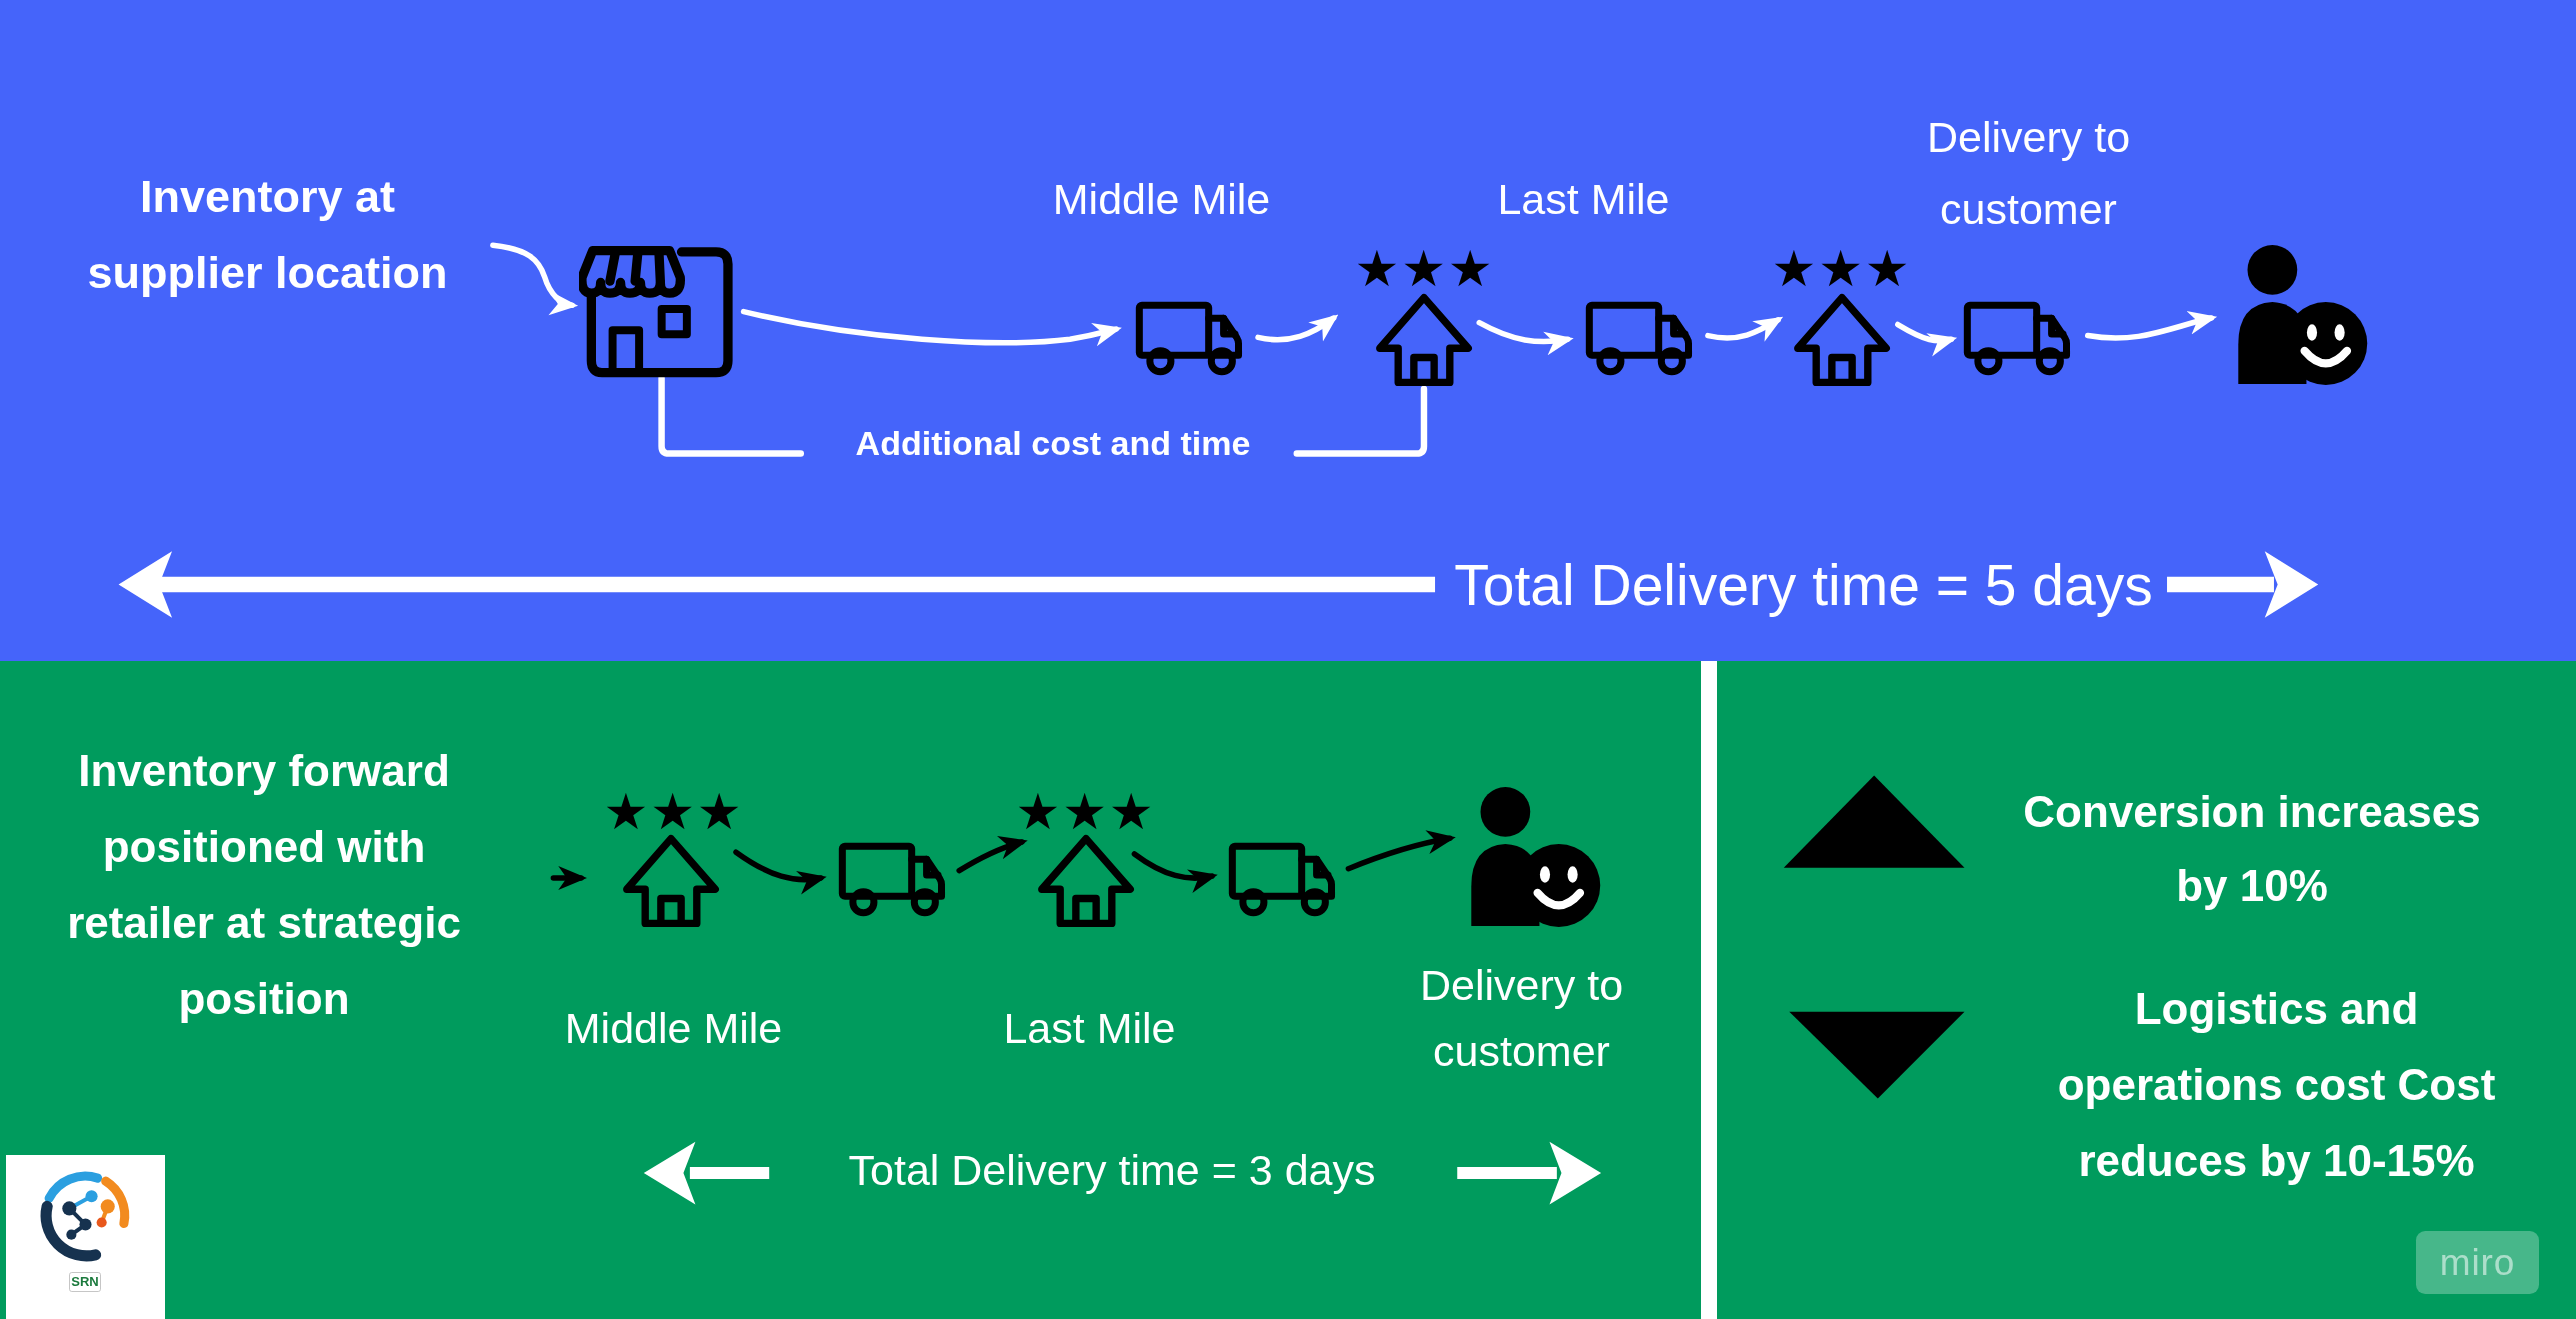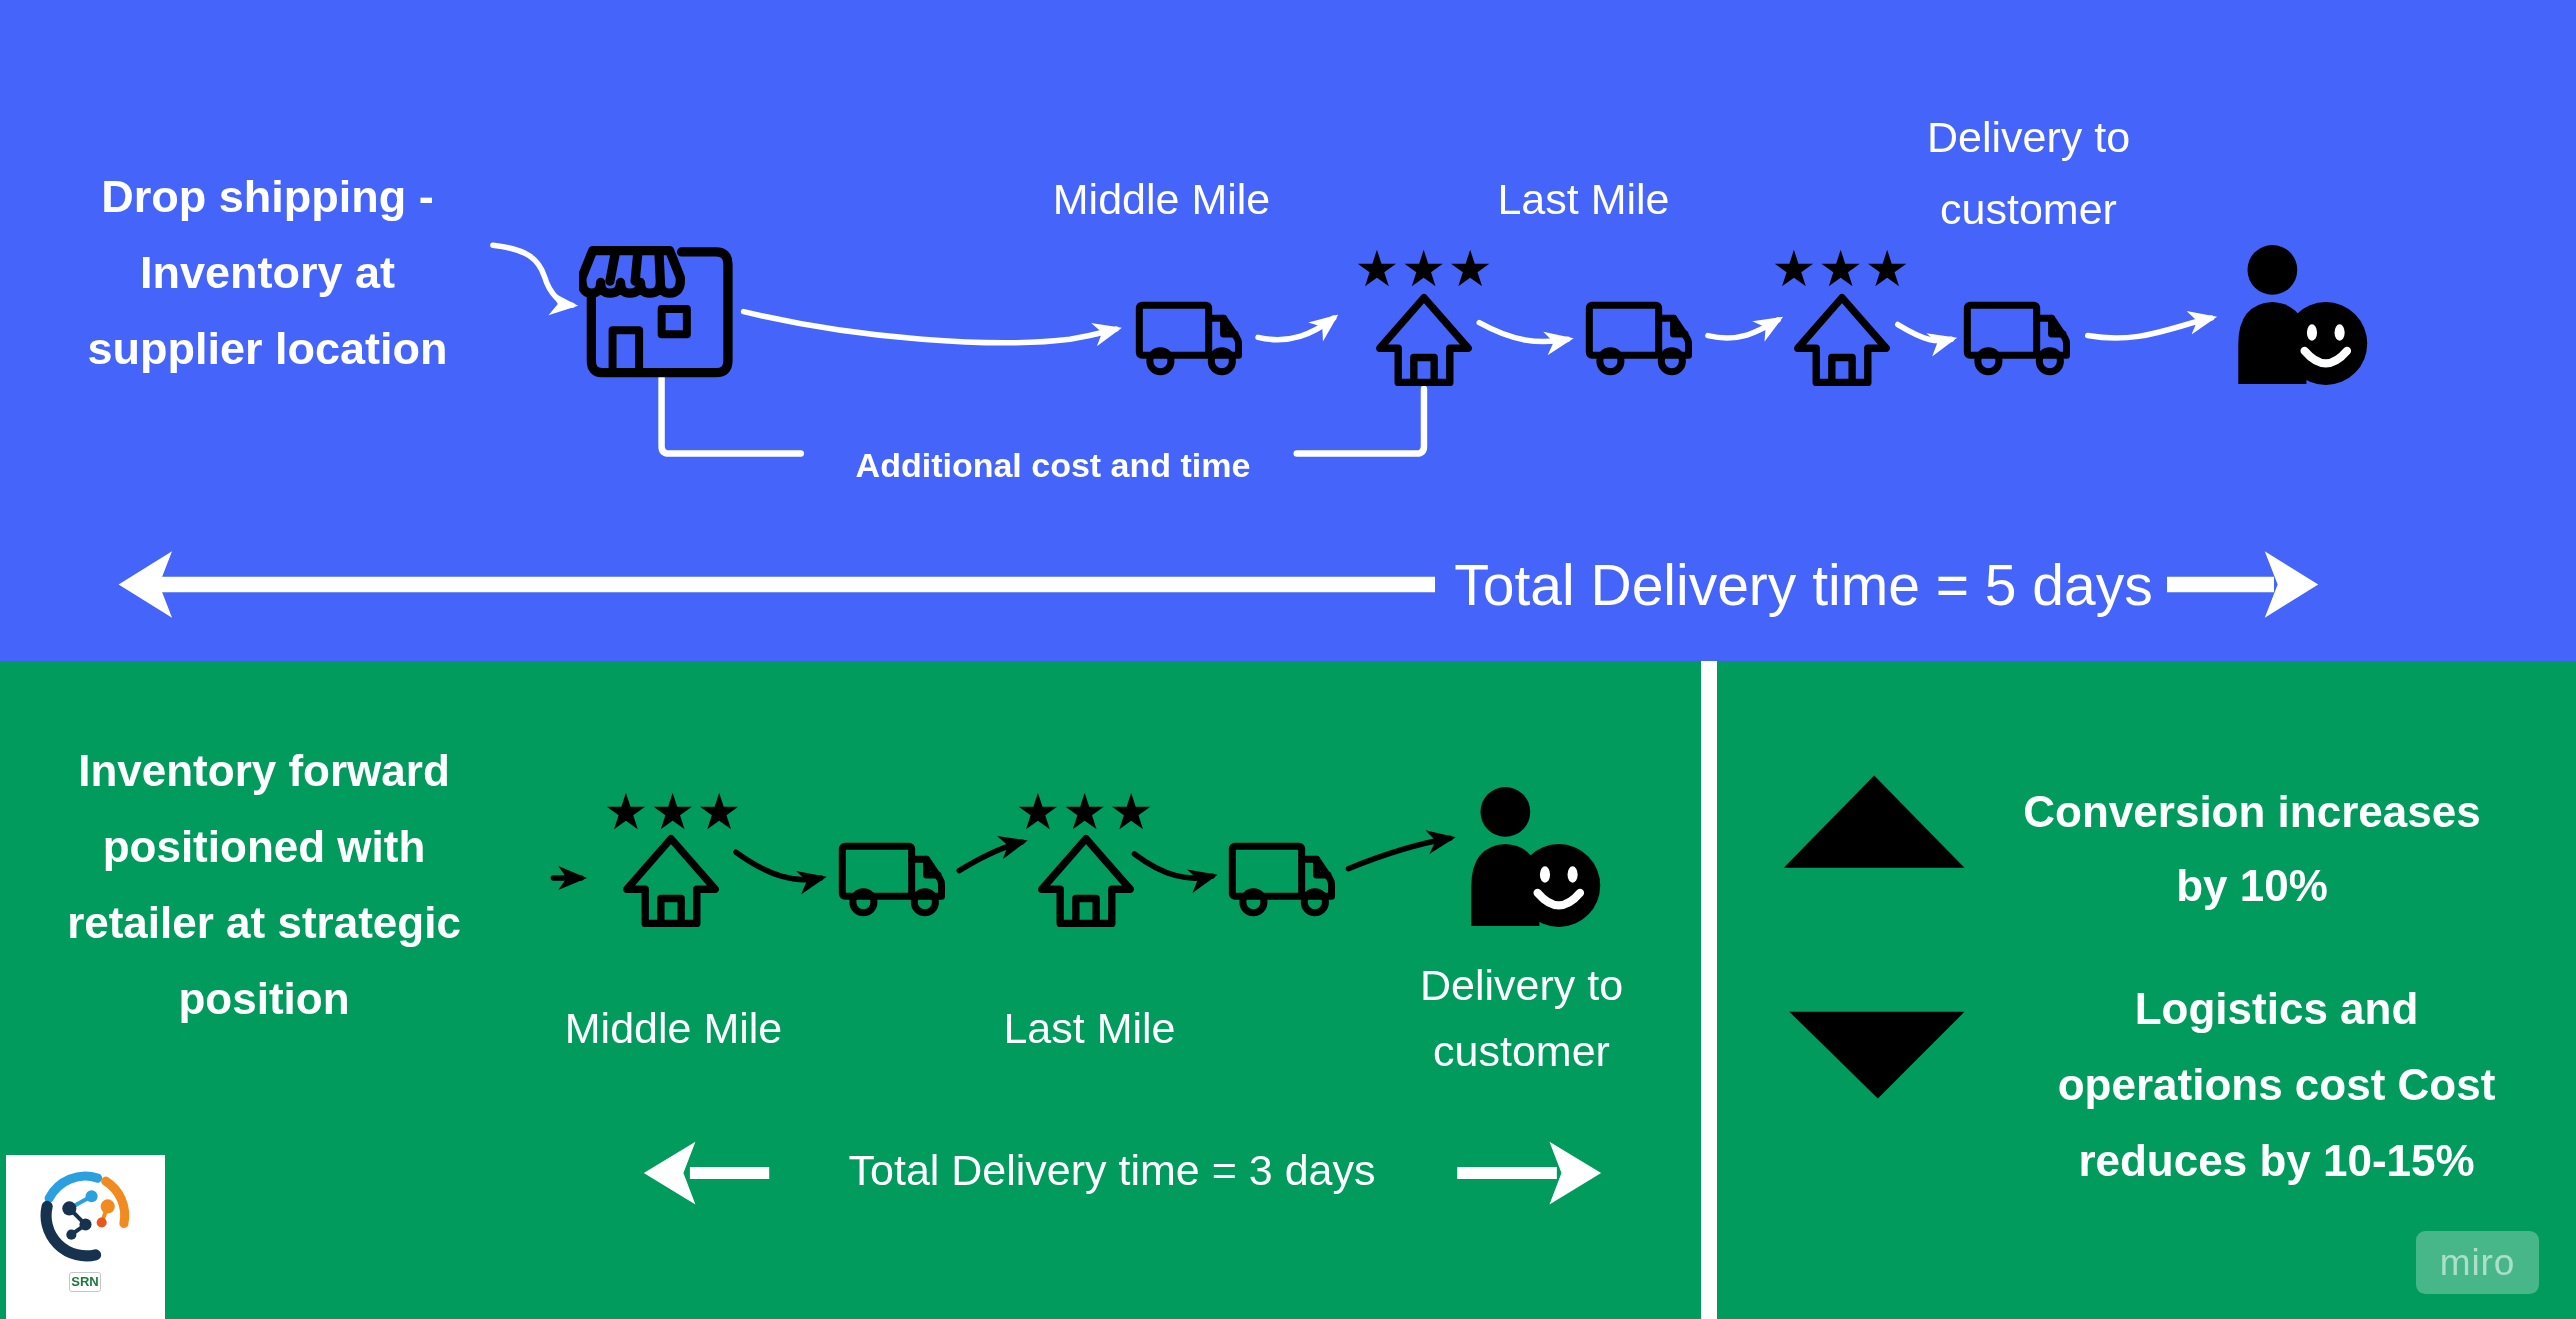--- a/index.html
+++ b/index.html
@@ -10,21 +10,21 @@
   .overlay{position:absolute;left:0;top:0;width:100%;height:100%;pointer-events:none;}
   .abs{position:absolute;}
   .txt{position:absolute;color:#fff;text-align:center;}
   .bold{font-weight:700;}
   
   .top-title{left:37px;top:159px;width:461px;font-size:45px;line-height:76px;}
   .lbl{font-size:43px;line-height:52px;font-weight:400;width:387px;}
   .lbl-mm-t{left:968px;top:173px;}
   .lbl-lm-t{left:1390px;top:173px;}
   .lbl-dc-t{left:1835px;top:101px;line-height:72px;}
-  .note-top{left:804px;top:444px;width:498px;font-size:34px;line-height:42px;}
+  .note-top{left:804px;top:422px;width:498px;font-size:34px;line-height:42px;}
   .total-t{left:1444px;top:559px;width:719px;font-size:57px;line-height:52px;font-weight:400;}
   .ic-store-t{left:579px;top:240px;width:160px;height:138px;}
   .truck{width:118px;height:79px;}
   .truck-t1{left:1133px;top:299px;} .truck-t2{left:1583px;top:299px;} .truck-t3{left:1961px;top:299px;}
   .house{width:98px;height:94px;}
   .house-t1{left:1375px;top:293px;} .house-t2{left:1793px;top:293px;}
   .stars{width:157px;text-align:center;font-size:50px;line-height:52px;color:#000;letter-spacing:1.8px;}
   .stars-t1{left:1346px;top:243px;} .stars-t2{left:1763px;top:243px;}
   .person{width:140px;height:144px;}
   .person-t{left:2230px;top:243px;}
@@ -116,21 +116,20 @@
       </g>
       <g>
         <line x1="166" y1="634" x2="1556" y2="634" stroke="#fff" stroke-width="17"></line>
         <polygon points="128,634 186,598 172,634 186,670" fill="#fff"></polygon>
         <line x1="2350" y1="634" x2="2466" y2="634" stroke="#fff" stroke-width="17"></line>
         <polygon points="2514,634 2456,598 2470,634 2456,670" fill="#fff"></polygon>
       </g>
     </svg>
 
     <div class="txt bold top-title">
-      <div>Drop shipping -</div>
       <div>Inventory at</div>
       <div>supplier location</div>
     </div>
 
     <div class="txt lbl lbl-mm-t">Middle Mile</div>
     <div class="txt lbl lbl-lm-t">Last Mile</div>
     <div class="txt lbl lbl-dc-t">
       <div>Delivery to</div>
       <div>customer</div>
     </div>

